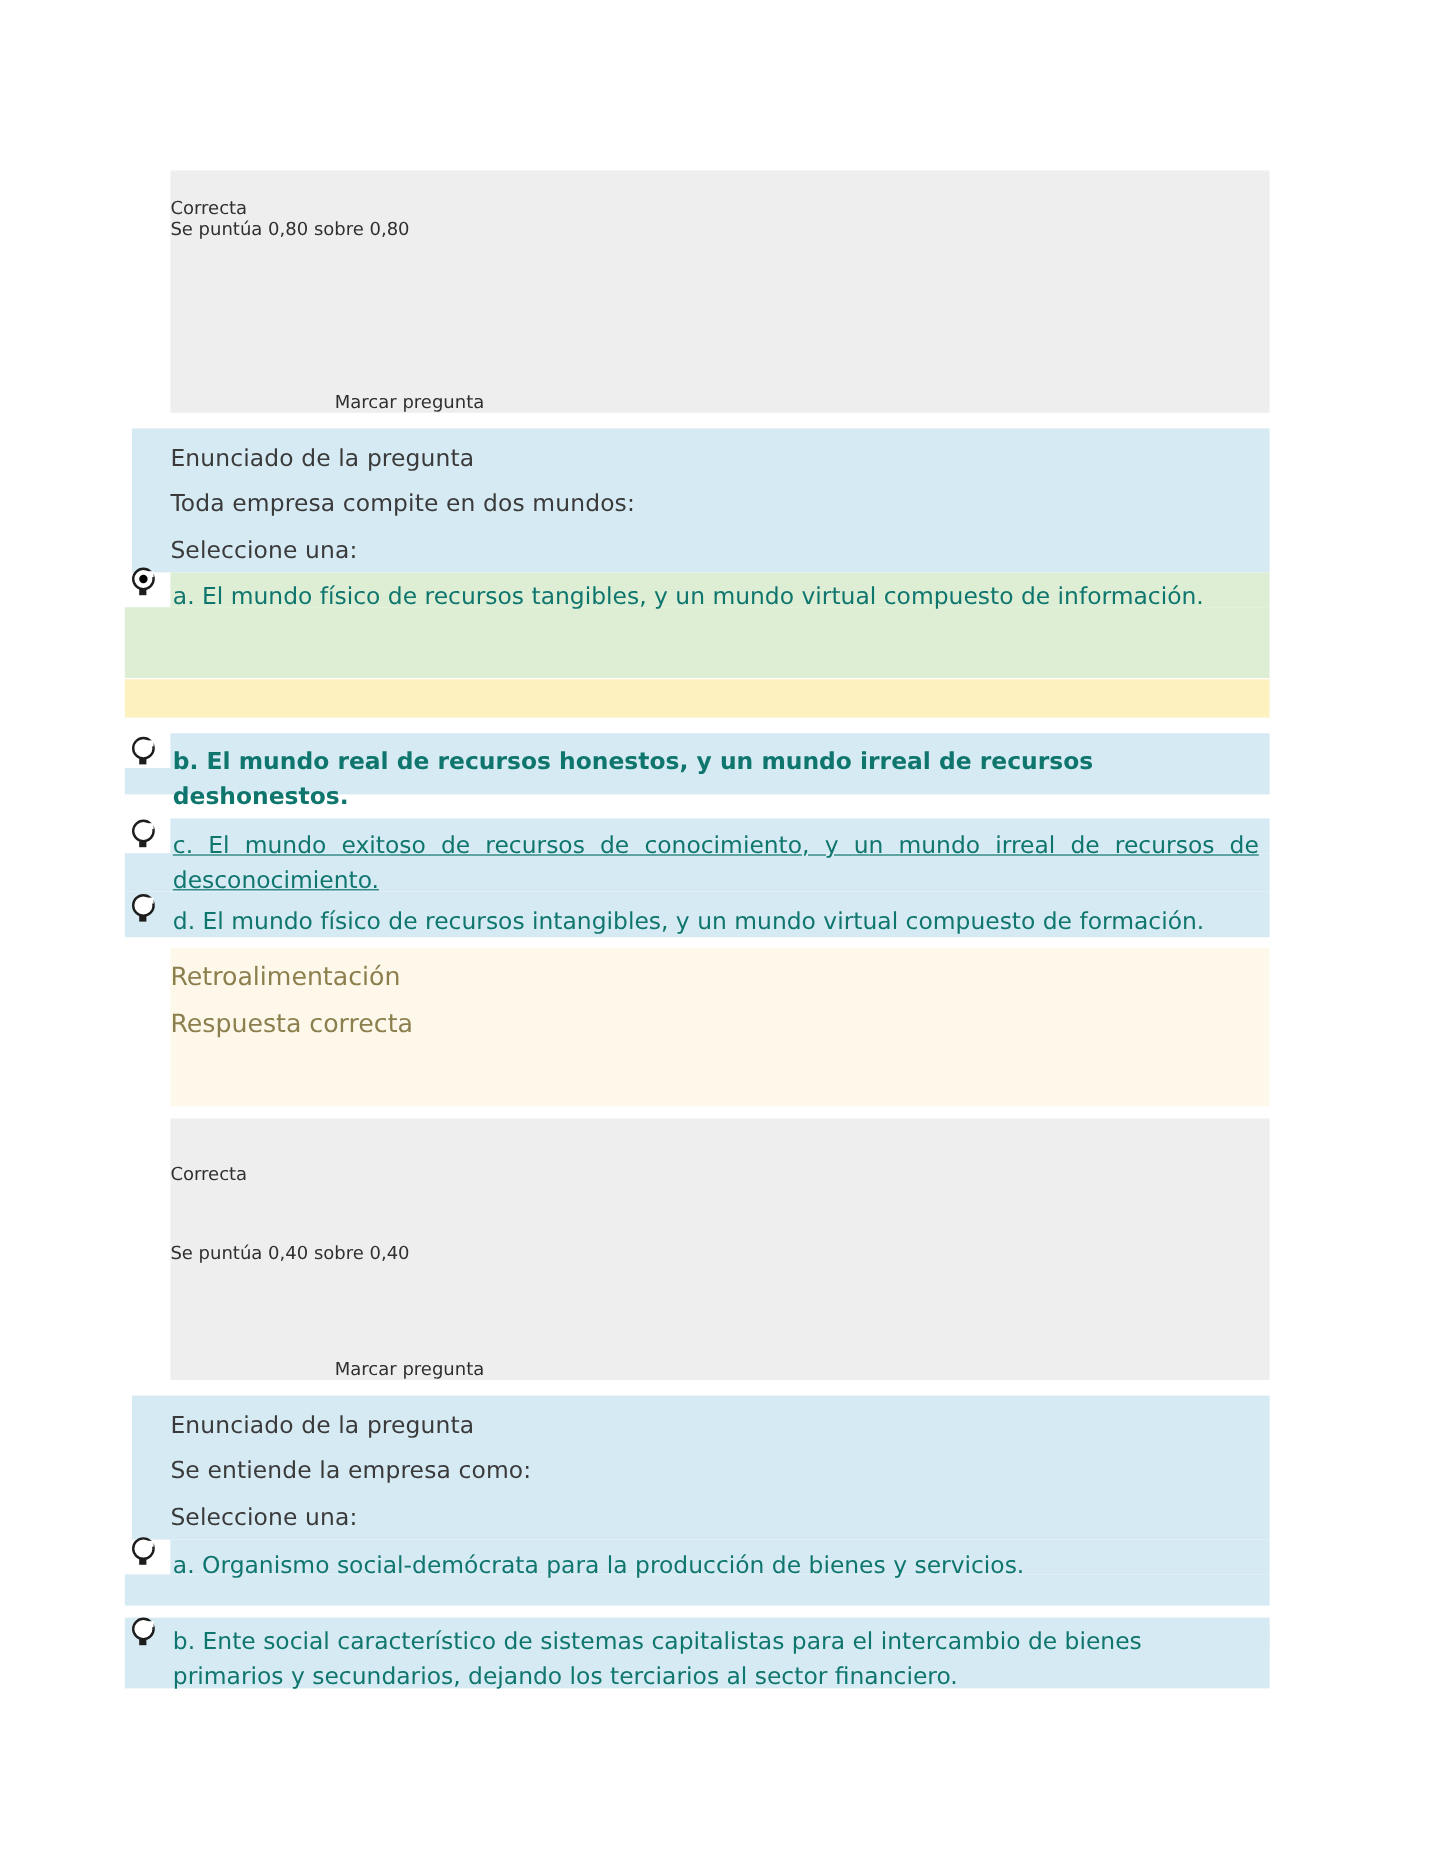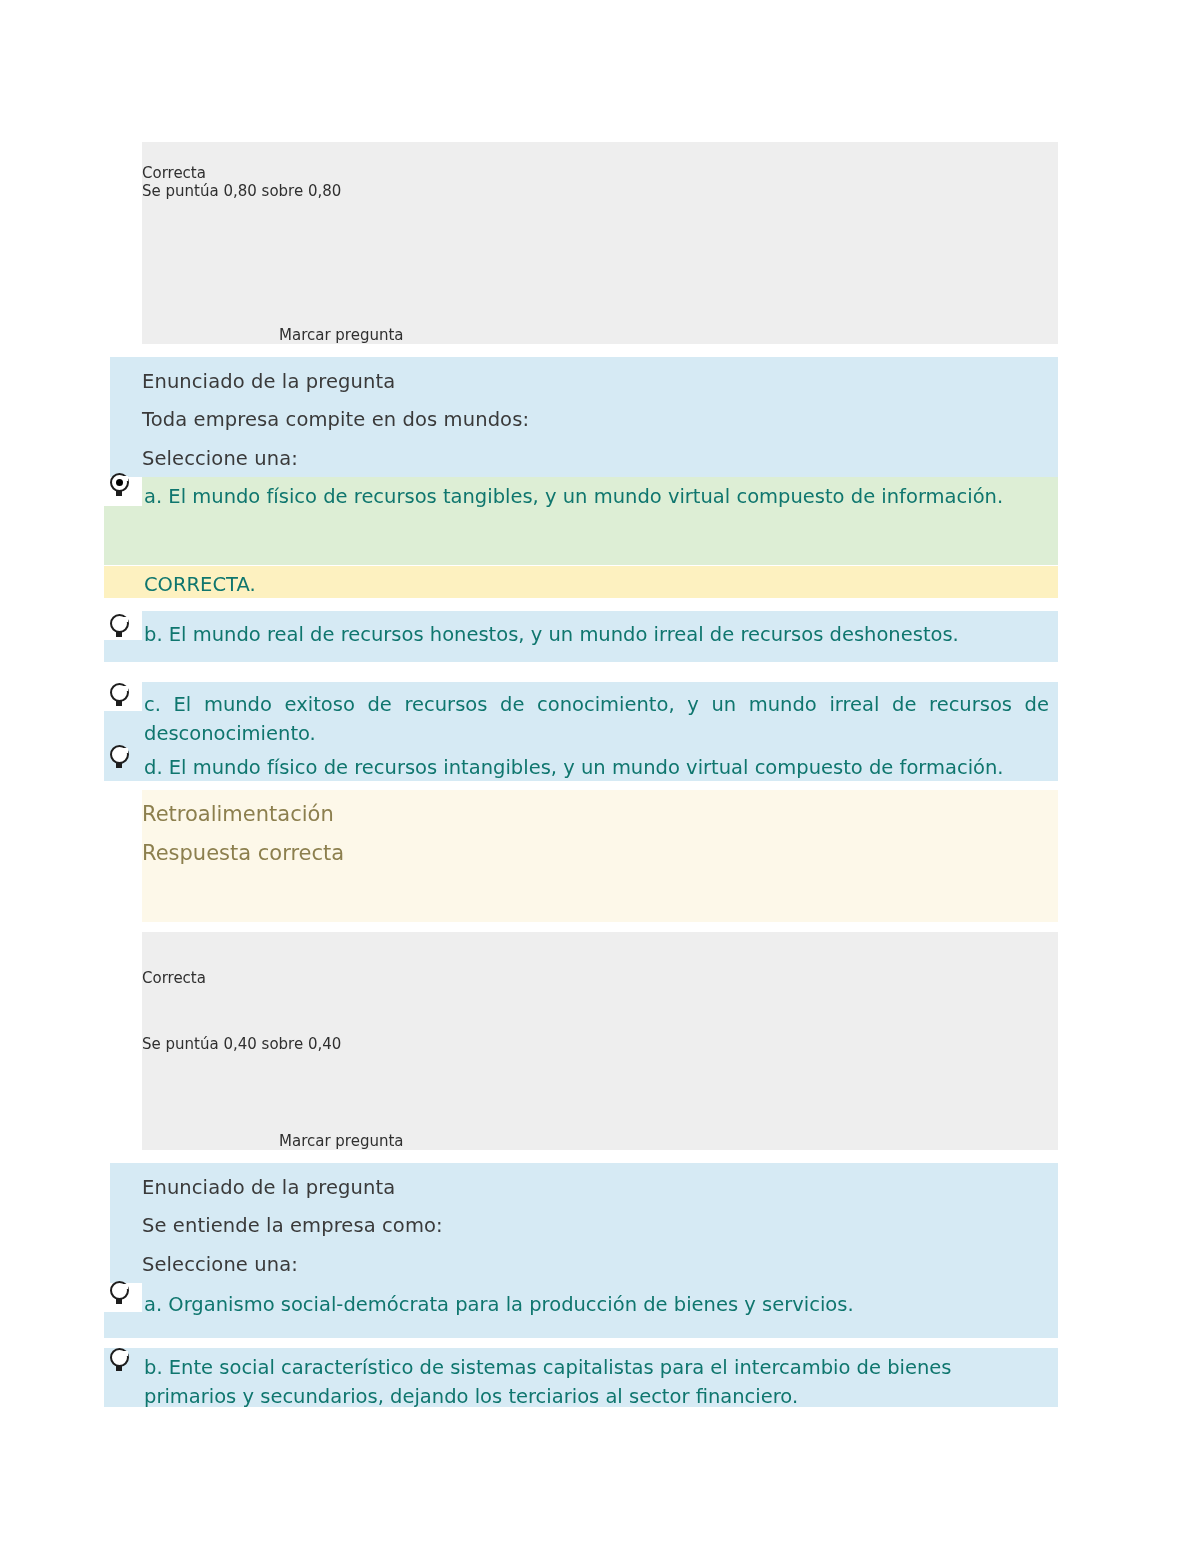--- a/index.html
+++ b/index.html
@@ -140,41 +140,40 @@
   <div class="blk bg-green" style="left:104px; top:506px; width:954px; height:59px;"></div>
 
   <div class="radio checked" style="left:110px; top:473px;">
       <span class="notch"></span>
       <span class="foot"></span>
     </div>
 
   <div class="blk t-opt" style="left:144px; top:482px; width:905px;">a. El mundo físico de recursos tangibles, y un mundo virtual compuesto de información.</div>
 
   <div class="blk bg-yellow" style="left:104px; top:566px; width:954px; height:32px;"></div>
-  <div class="blk t-opt" style="left:144px; top:570px; width:500px;">CORRECTA.</div>
 
   <div class="blk bg-blue" style="left:142px; top:611px; width:916px; height:29px;"></div>
   <div class="blk bg-blue" style="left:104px; top:640px; width:954px; height:22px;"></div>
 
   <div class="radio" style="left:110px; top:614px;">
       <span class="notch"></span>
       <span class="foot"></span>
     </div>
 
-  <div class="blk t-opt" style="left:144px; top:620px; width:905px;">b. El mundo real de recursos honestos, y un mundo irreal de recursos deshonestos.</div>
+  <div class="blk t-opt" style="left:144px; top:620px; width:905px;font-weight:bold;">b. El mundo real de recursos honestos, y un mundo irreal de recursos deshonestos.</div>
 
   <div class="blk bg-blue" style="left:142px; top:682px; width:916px; height:29px;"></div>
   <div class="blk bg-blue" style="left:104px; top:711px; width:954px; height:32px;"></div>
 
   <div class="radio" style="left:110px; top:683px;">
       <span class="notch"></span>
       <span class="foot"></span>
     </div>
 
-  <div class="blk t-opt justify" style="left:144px; top:690px; width:905px;">c. El mundo exitoso de recursos de conocimiento, y un mundo irreal de recursos de desconocimiento.</div>
+  <div class="blk t-opt justify" style="left:144px; top:690px; width:905px;text-decoration:underline;">c. El mundo exitoso de recursos de conocimiento, y un mundo irreal de recursos de desconocimiento.</div>
 
   <div class="blk bg-blue" style="left:104px; top:743px; width:954px; height:38px;"></div>
 
   <div class="radio" style="left:110px; top:745px;">
       <span class="notch"></span>
       <span class="foot"></span>
     </div>
 
   <div class="blk t-opt" style="left:144px; top:753px; width:915px;">d. El mundo físico de recursos intangibles, y un mundo virtual compuesto de formación.</div>
 

